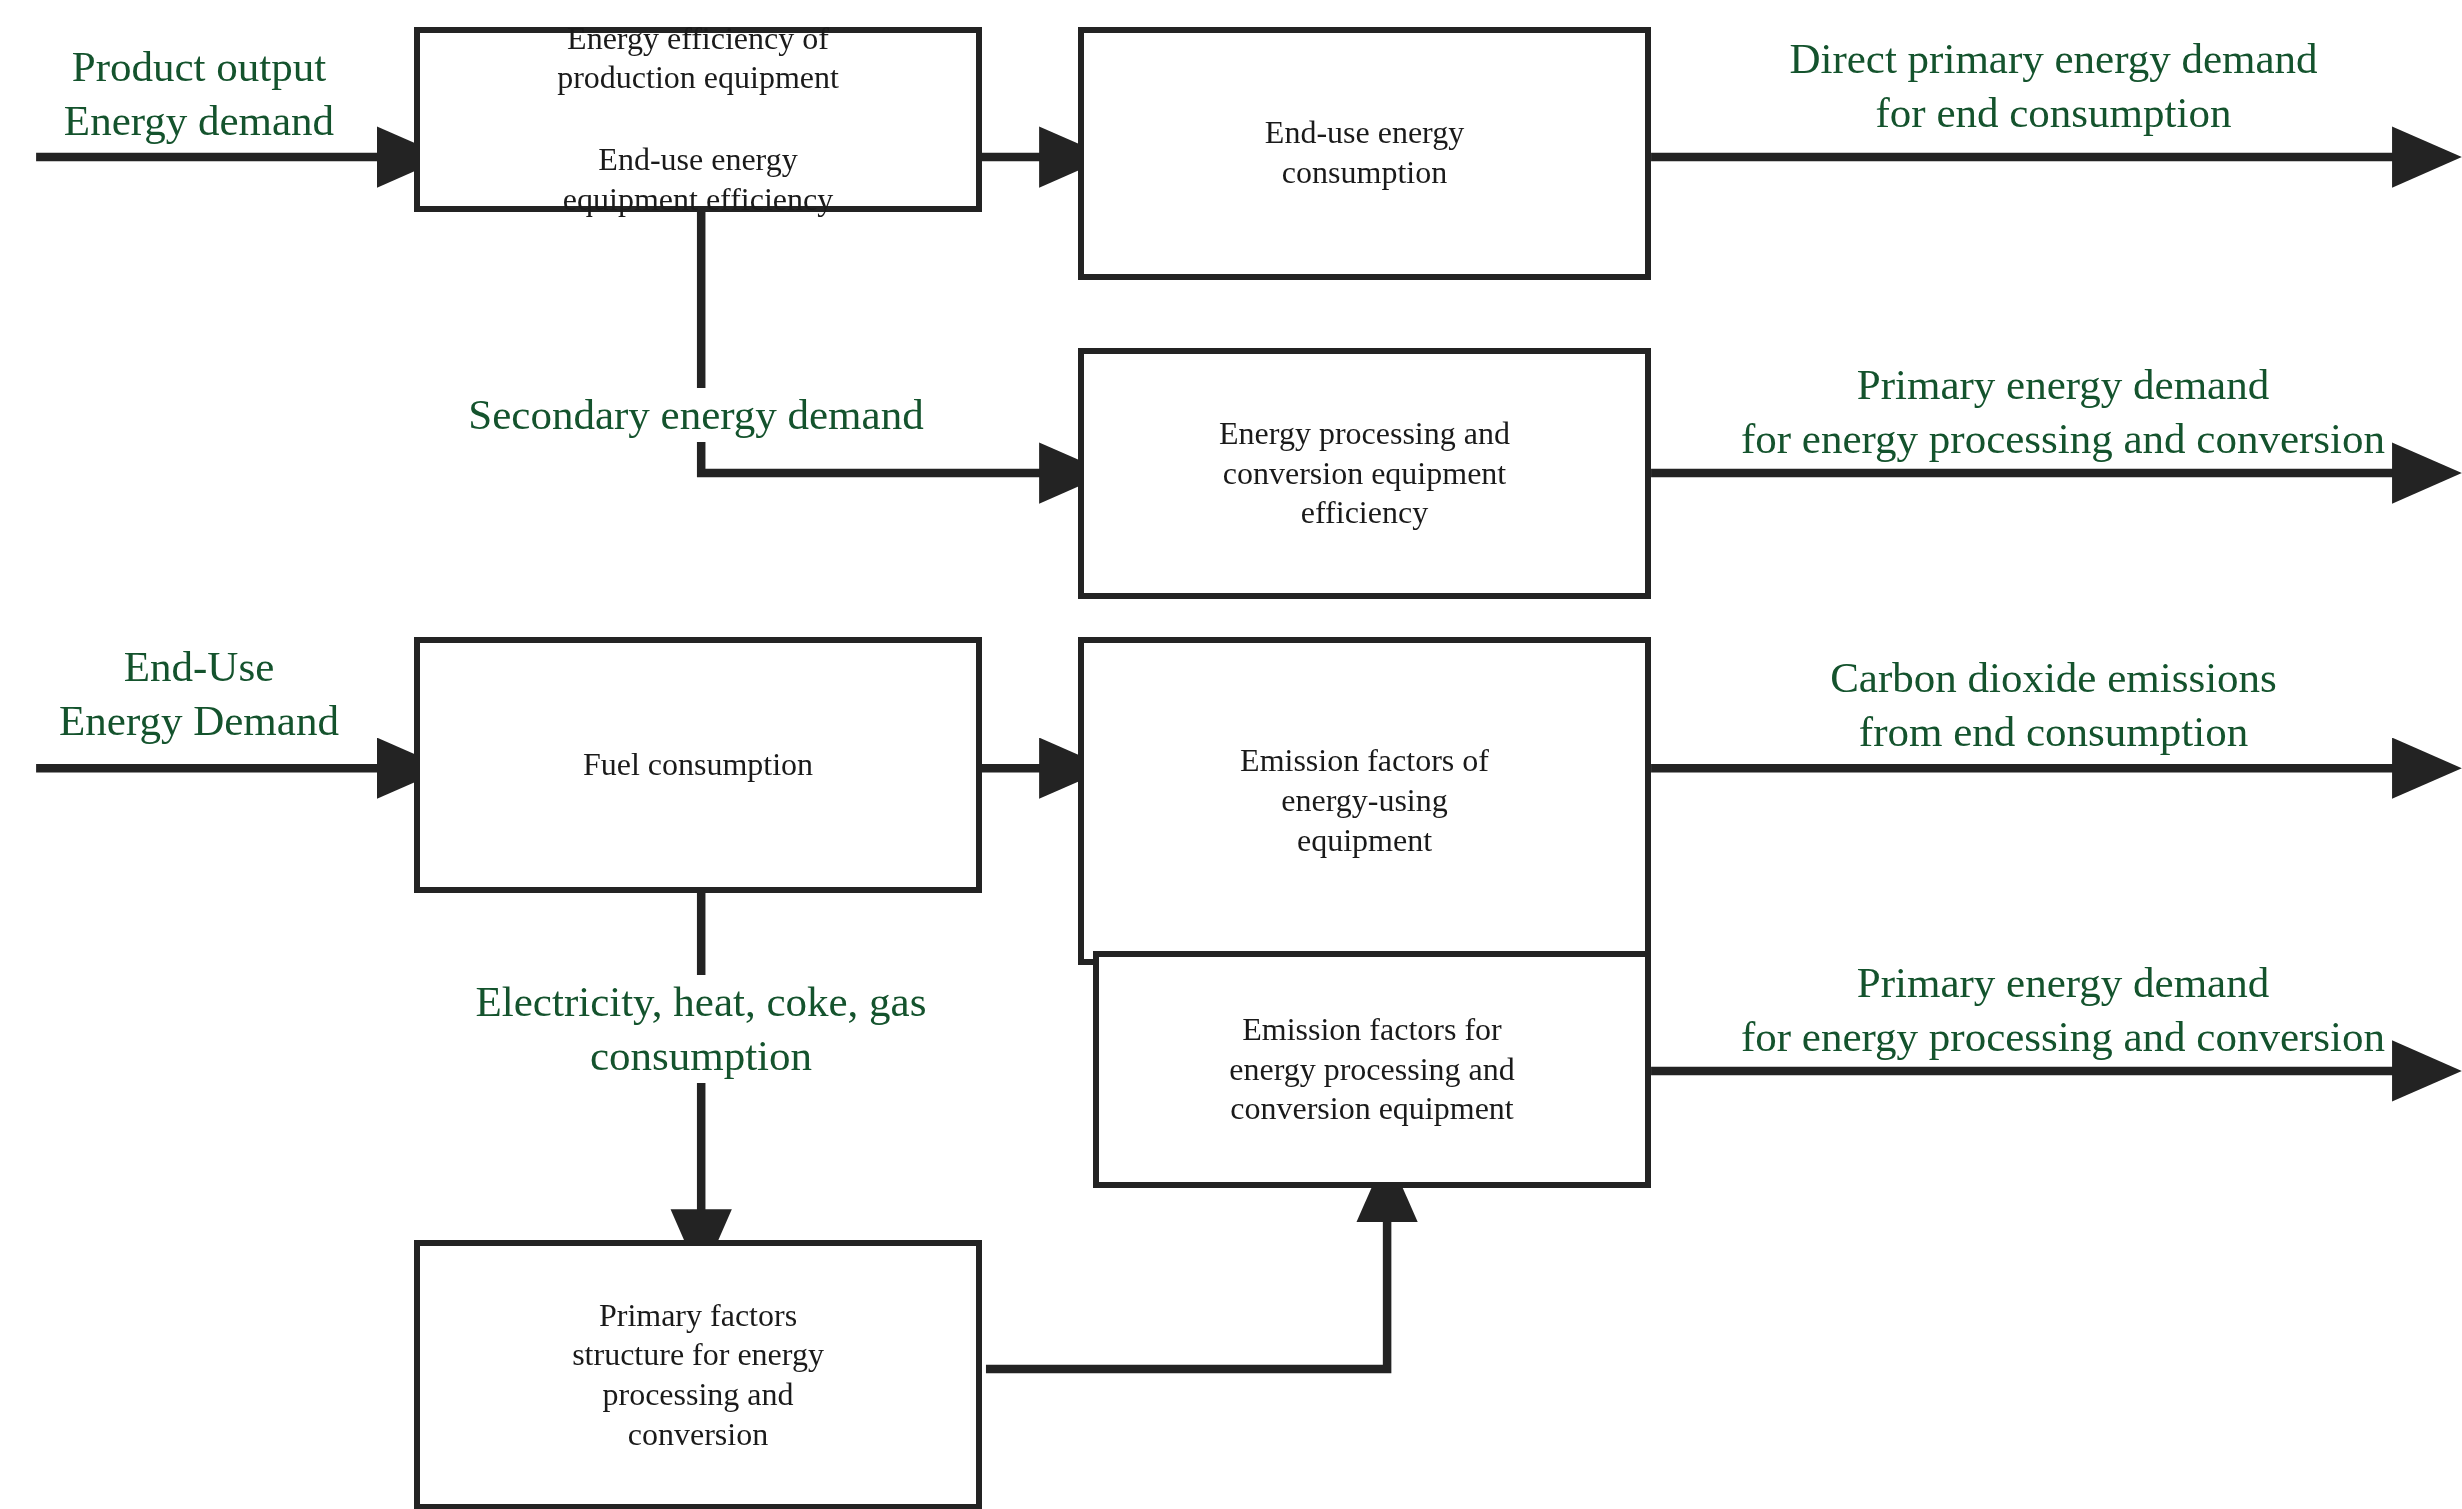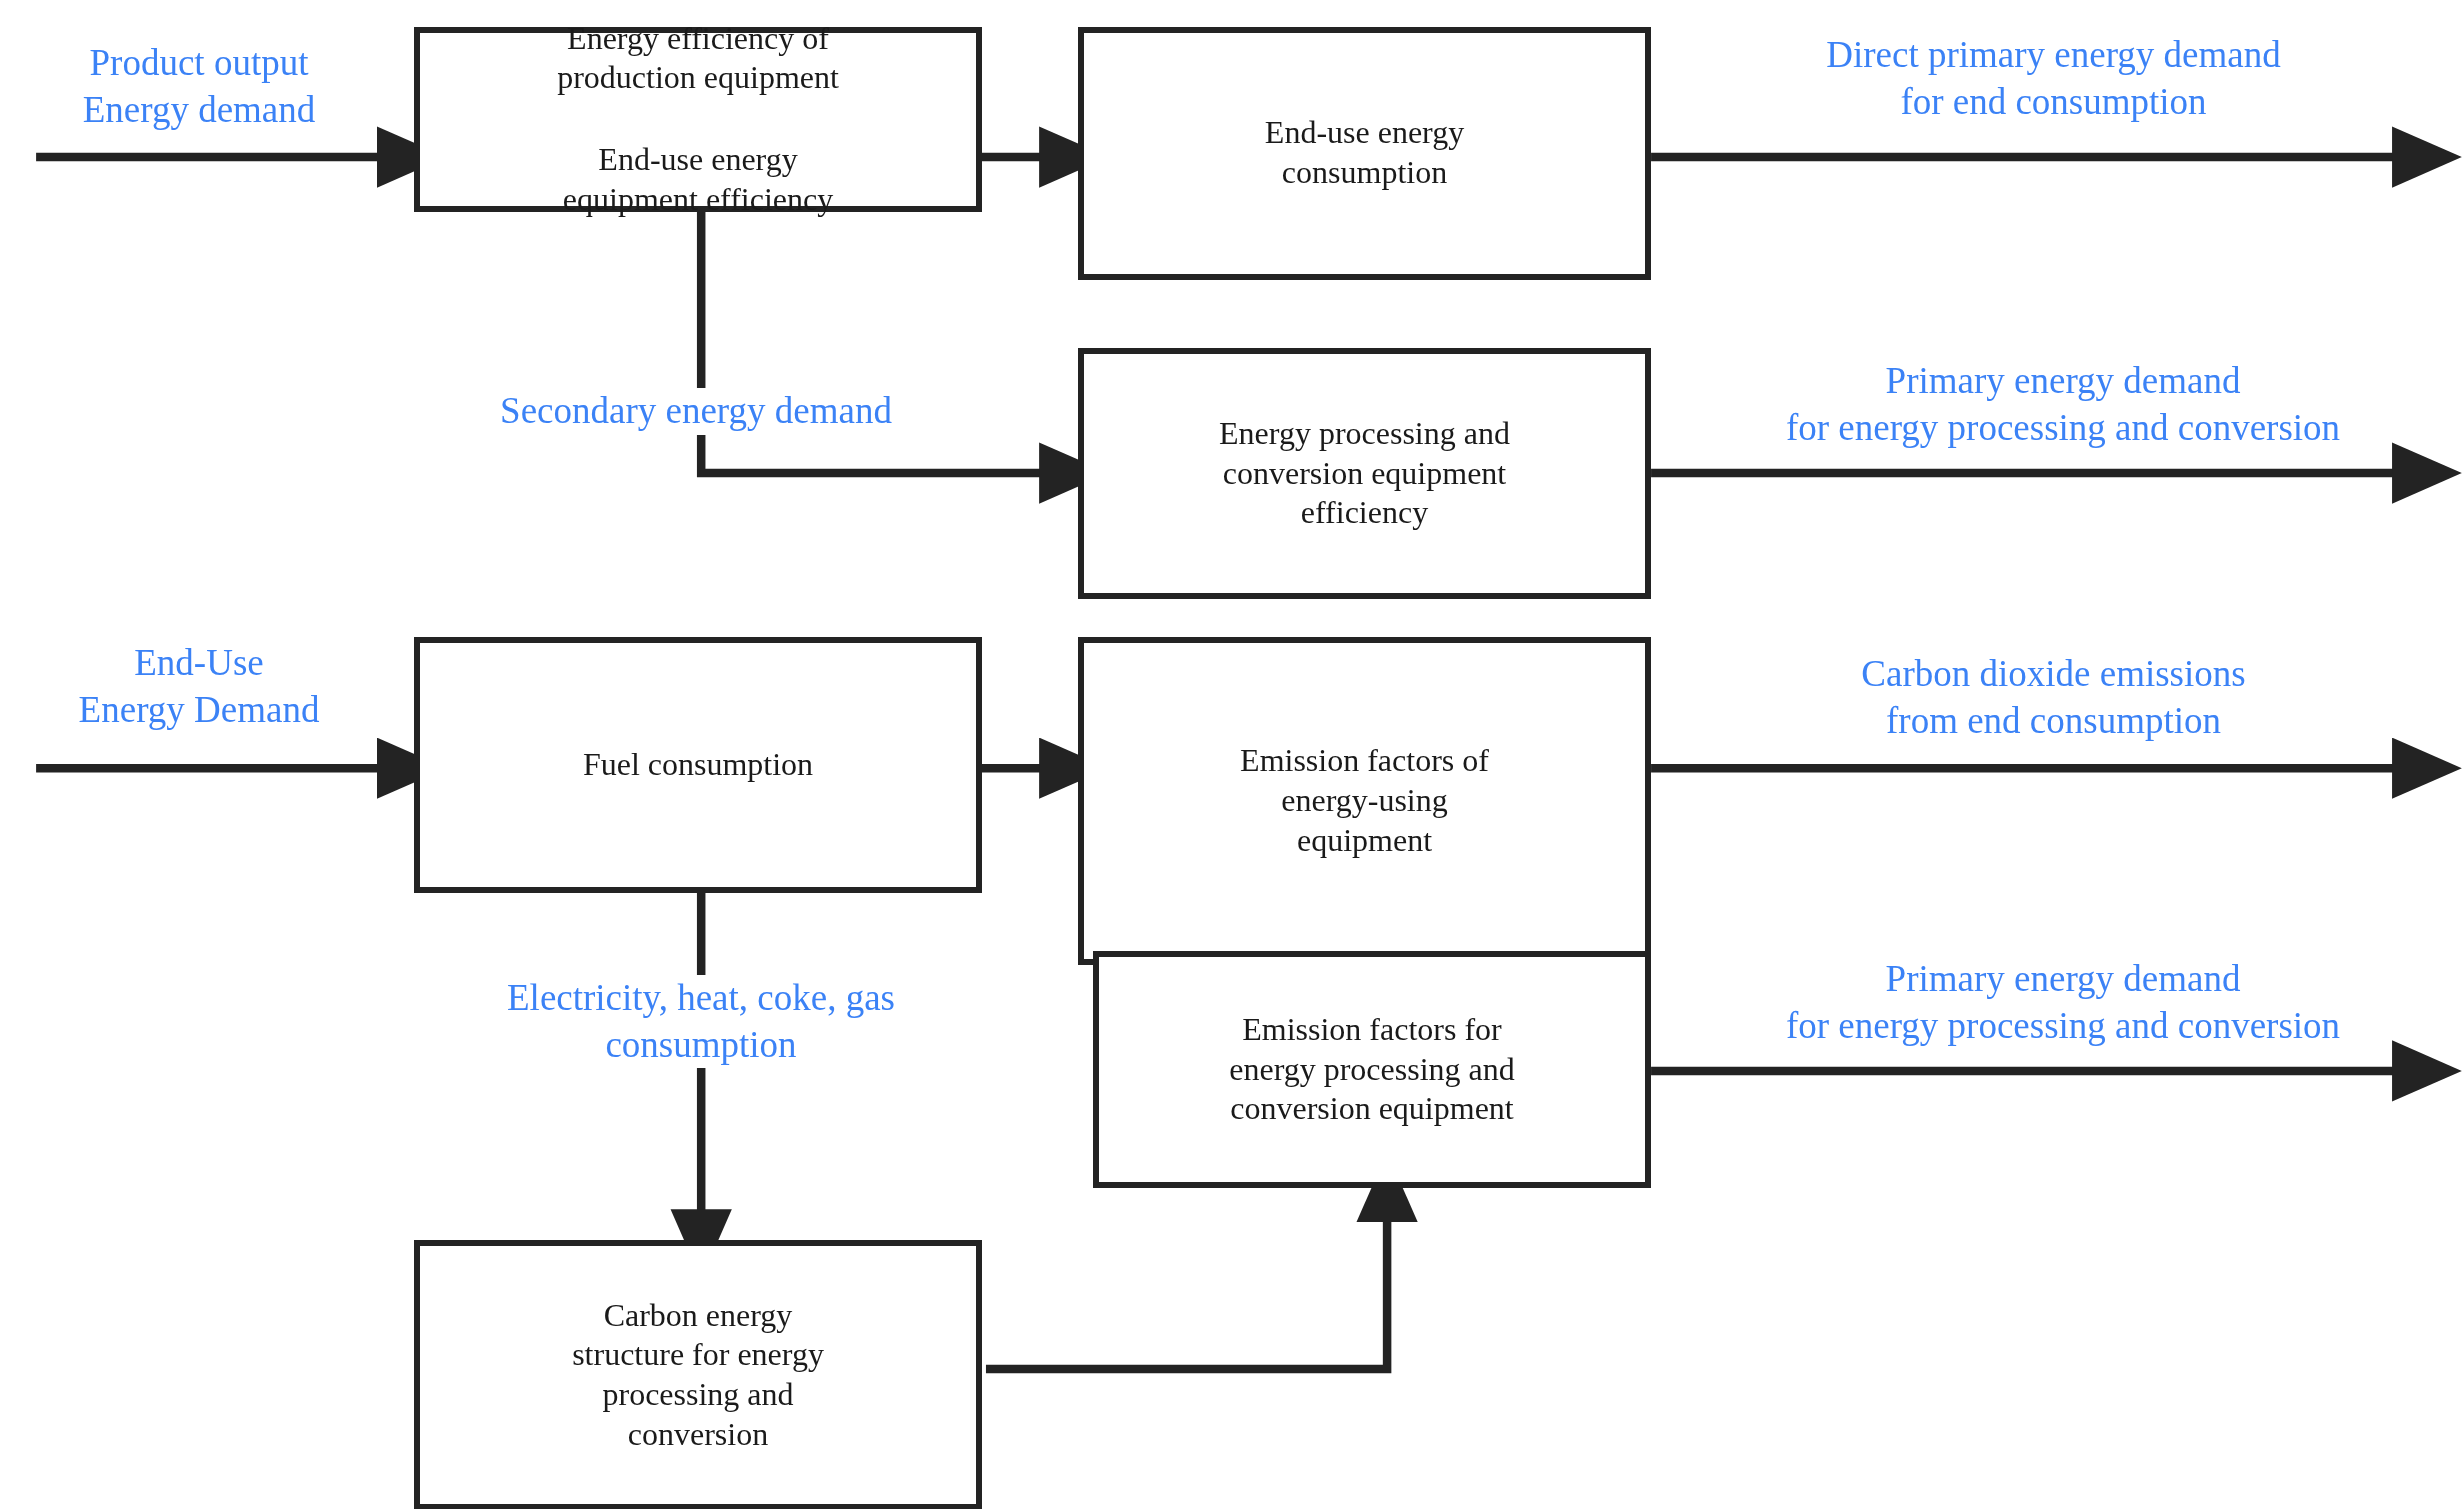--- a/index.html
+++ b/index.html
@@ -34,23 +34,23 @@
     font-size:32px;
     color:#1a1a1a;
     padding:5.7px 13.2px;
   }
   .box .stack{width:100%;}
   .box .para{margin:0;}
   .box .gap{height:42px;}
   .lbl{
     position:absolute;
     text-align:center;
-    font-size:37px;
+    font-size:43px;
     line-height:1.26;
-    color:#3b82f6;
+    color:#14532d;
     white-space:pre-line;
   }
 </style>
 </head>
 <body>
 
 <div id="stage">
 
   <svg id="wires" viewBox="0 0 2602 1595">
     <defs>
@@ -105,21 +105,21 @@
   <div class="box" style="left:414px; top:637px; width:568px; height:256px; white-space:pre-line;">Fuel consumption</div>
 
   <div class="box" style="left:1078px; top:637px; width:573px; height:328px; white-space:pre-line;">Emission factors of
 energy-using
 equipment</div>
 
   <div class="box" style="left:1093px; top:951px; width:558px; height:237px; white-space:pre-line;">Emission factors for
 energy processing and
 conversion equipment</div>
 
-  <div class="box" style="left:414px; top:1240px; width:568px; height:270px; white-space:pre-line;">Carbon energy
+  <div class="box" style="left:414px; top:1240px; width:568px; height:270px; white-space:pre-line;">Primary factors
 structure for energy
 processing and
 conversion</div>
 
   <div class="lbl" style="left:9.5px; top:40px; width:379px;">Product output
 Energy demand</div>
 
   <div class="lbl" style="left:1675px; top:32px; width:757px;">Direct primary energy demand
 for end consumption</div>
 

